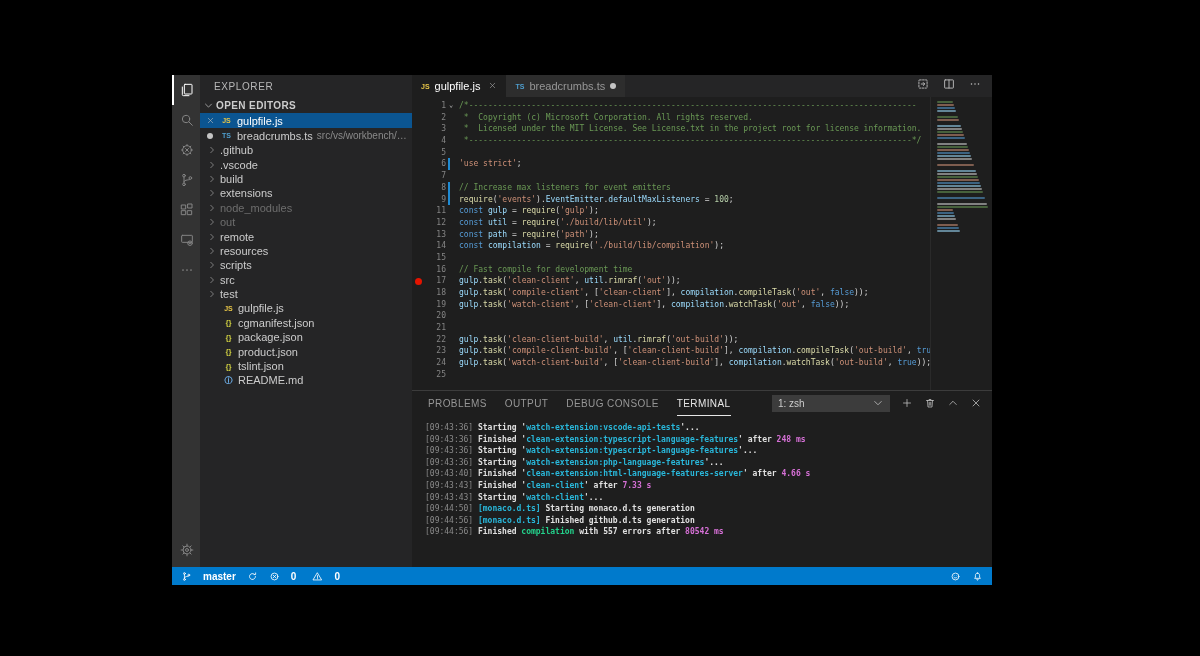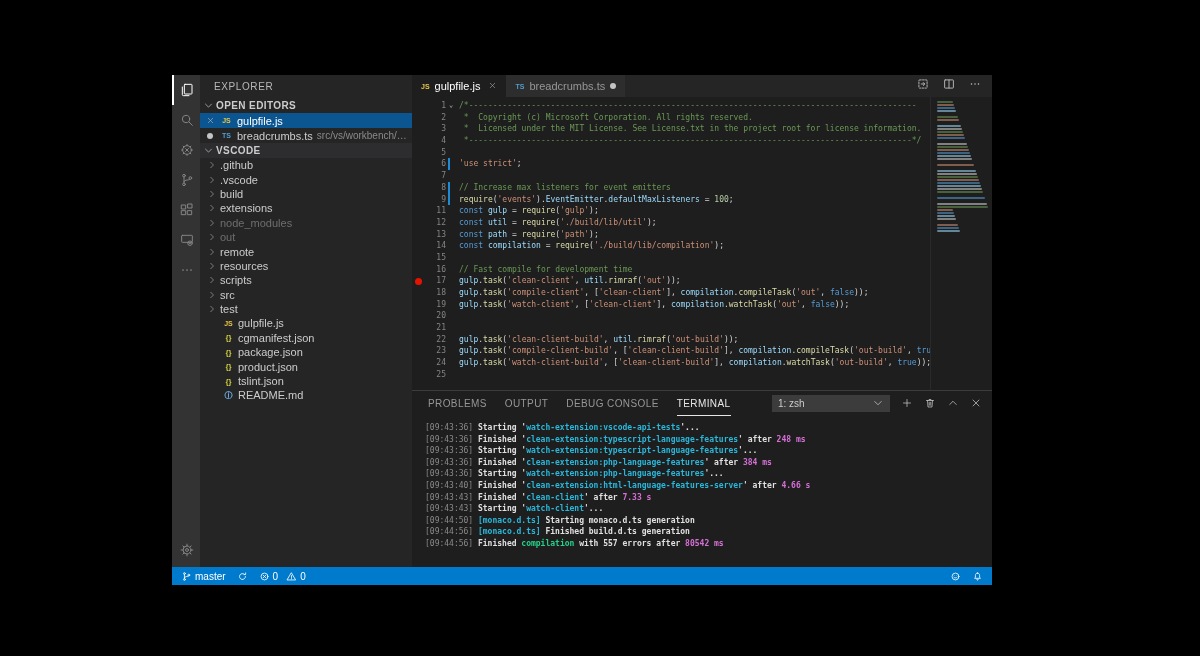--- a/index.html
+++ b/index.html
@@ -83,21 +83,21 @@
   .terminal { flex:1; padding:6px 0 0 13px; font-family:"DejaVu Sans Mono", monospace;
               font-size:8px; line-height:11.6px; overflow:hidden; }
   .term-line { white-space:pre; }
   .t-dim{color:#8a8a8a} .t-w{color:#e0e0e0;font-weight:bold} .t-cyan{color:#29b8db;font-weight:bold}
   .t-mag{color:#d670d6;font-weight:bold} .t-grn{color:#23d18b;font-weight:bold}
 
   
   .statusbar { height:18px; flex:none; background:#007acc; color:#ffffff; display:flex;
                align-items:center; justify-content:space-between; font-size:10px; padding:0 9px; }
   .sb-group { display:flex; align-items:center; gap:11px; }
-  .sb-item { display:flex; align-items:flex-start; gap:3px; }
+  .sb-item { display:flex; align-items:flex-start; gap:11px;font-weight:bold; }
   .sb-item svg { width:11px; height:11px; stroke-width:1.8; }
 </style>
 </head>
 <body>
 
 <div class="window">
   <div class="main">
 
     <div class="activitybar">
       <div id="ab-top">
@@ -198,28 +198,20 @@
             <span>gulpfile.js</span>
           </div>
           <div class="sb-row">
             <span class="left-slot">
               <span class="dirty-dot"></span>
             </span>
             <span class="fi fi-ts">TS</span>
             <span>breadcrumbs.ts</span>
             <span class="desc">src/vs/workbench/brows...</span>
           </div>
-        </div>
-      <div class="sec-header banded" id="sec-header">
-          <span style="display: inline-flex;">
-            <svg viewBox="0 0 24 24" style="width: 11px; height: 11px;">
-              <path d="M5.5 9 l6.5 6.5 L18.5 9"></path>
-            </svg>
-          </span>
-          <span>VSCODE</span>
         </div>
       <div id="tree">
           <div class="tree-row">
             <span style="display: inline-flex;">
               <svg viewBox="0 0 24 24" style="width: 10px; height: 10px;">
                 <path d="M9 5.5 l6.5 6.5 L9 18.5"></path>
               </svg>
             </span>
             <span>.github</span>
           </div>
@@ -468,27 +460,26 @@
                 </svg></span>
             <span class="pa-icon" id="pa-close"><svg viewBox="0 0 24 24" style="width: 12px; height: 12px;">
                   <path d="M6 6 L18 18 M18 6 L6 18"></path>
                 </svg></span>
           </div>
         </div>
         <div class="terminal" id="terminal">
             <div class="term-line"><span class="t-dim">[09:43:36] </span><span class="t-w">Starting '</span><span class="t-cyan">watch-extension:vscode-api-tests</span><span class="t-w">'...</span></div>
             <div class="term-line"><span class="t-dim">[09:43:36] </span><span class="t-w">Finished '</span><span class="t-cyan">clean-extension:typescript-language-features</span><span class="t-w">' after </span><span class="t-mag">248 ms</span></div>
             <div class="term-line"><span class="t-dim">[09:43:36] </span><span class="t-w">Starting '</span><span class="t-cyan">watch-extension:typescript-language-features</span><span class="t-w">'...</span></div>
-            <div class="term-line"><span class="t-dim">[09:43:36] </span><span class="t-w">Finished '</span><span class="t-cyan">clean-extension:php-language-features</span><span class="t-w">' after </span><span class="t-mag">384 ms</span></div>
             <div class="term-line"><span class="t-dim">[09:43:36] </span><span class="t-w">Starting '</span><span class="t-cyan">watch-extension:php-language-features</span><span class="t-w">'...</span></div>
             <div class="term-line"><span class="t-dim">[09:43:40] </span><span class="t-w">Finished '</span><span class="t-cyan">clean-extension:html-language-features-server</span><span class="t-w">' after </span><span class="t-mag">4.66 s</span></div>
             <div class="term-line"><span class="t-dim">[09:43:43] </span><span class="t-w">Finished '</span><span class="t-cyan">clean-client</span><span class="t-w">' after </span><span class="t-mag">7.33 s</span></div>
             <div class="term-line"><span class="t-dim">[09:43:43] </span><span class="t-w">Starting '</span><span class="t-cyan">watch-client</span><span class="t-w">'...</span></div>
             <div class="term-line"><span class="t-dim">[09:44:50] </span><span class="t-cyan">[monaco.d.ts]</span><span class="t-w"> Starting monaco.d.ts generation</span></div>
-            <div class="term-line"><span class="t-dim">[09:44:56] </span><span class="t-cyan">[monaco.d.ts]</span><span class="t-w"> Finished build.d.ts generation</span></div>
+            <div class="term-line"><span class="t-dim">[09:44:56] </span><span class="t-cyan">[monaco.d.ts]</span><span class="t-w"> Finished github.d.ts generation</span></div>
             <div class="term-line"><span class="t-dim">[09:44:56] </span><span class="t-w">Finished </span><span class="t-grn">compilation</span><span class="t-w"> with 557 errors after </span><span class="t-mag">80542 ms</span></div>
           </div>
       </div>
     </div>
   </div>
 
   <div class="statusbar">
     <div class="sb-group">
       <span class="sb-item">
         <span id="sb-branch-icon">

